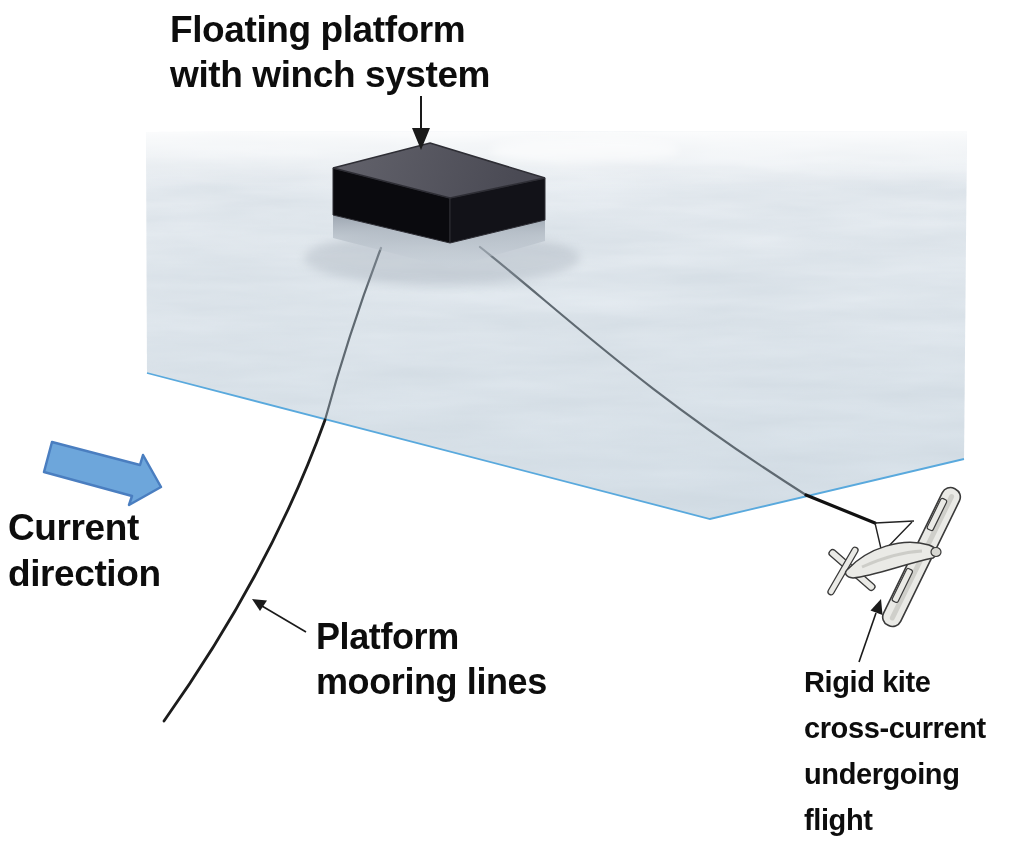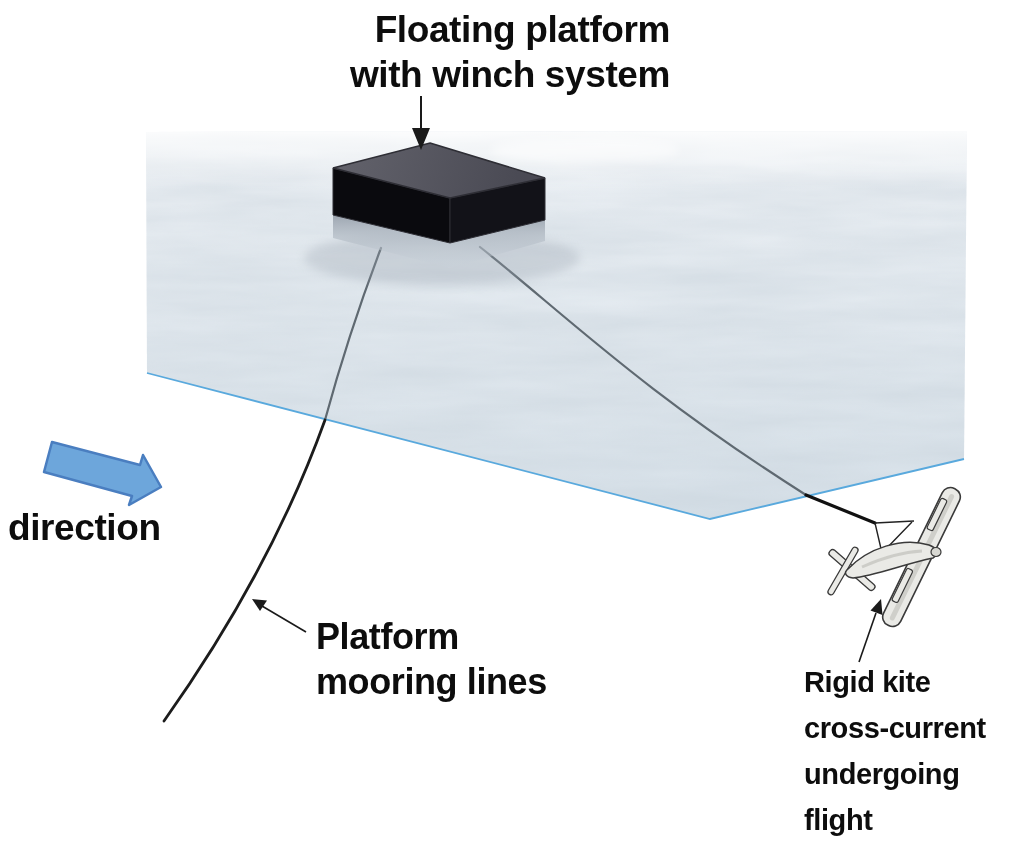--- a/index.html
+++ b/index.html
@@ -1,21 +1,21 @@
 <!DOCTYPE html>
 <html><head>
 <meta charset="utf-8">
 <style>
   html,body{margin:0;padding:0;background:#ffffff;}
   body{width:1024px;height:859px;overflow:hidden;font-family:"Liberation Sans",sans-serif;}
   #scene{position:relative;width:1024px;height:859px;}
   #scene > svg{position:absolute;left:0;top:0;}
   .lbl{position:absolute;font-weight:700;color:#0d0d0d;letter-spacing:-0.4px;white-space:nowrap;}
   .lbl span{display:block;}
-  #lbl-platform{left:170px;top:7px;width:500px;text-align:right;font-size:37px;line-height:45px;}
+  #lbl-platform{left:170px;top:7px;width:500px;text-align:left;font-size:37px;line-height:45px;}
   #lbl-current{left:8px;top:505px;font-size:37px;line-height:46px;}
   #lbl-mooring{left:316px;top:614px;font-size:36px;line-height:45px;}
   #lbl-kite{left:804px;top:659px;font-size:29px;line-height:46px;}
 </style>
 </head>
 <body>
 
 <div id="scene">
 
   <svg width="1024" height="859" viewBox="0 0 1024 859">
@@ -108,20 +108,21 @@
       </g>
     </g>
   </svg>
 
   <div class="lbl" id="lbl-platform">
     <span>Floating platform</span>
     <span>with winch system</span>
   </div>
 
   <div class="lbl" id="lbl-current">
+    <span>Current</span>
     <span>direction</span>
   </div>
 
   <div class="lbl" id="lbl-mooring">
     <span>Platform</span>
     <span>mooring lines</span>
   </div>
 
   <div class="lbl" id="lbl-kite">
     <span>Rigid kite</span>

